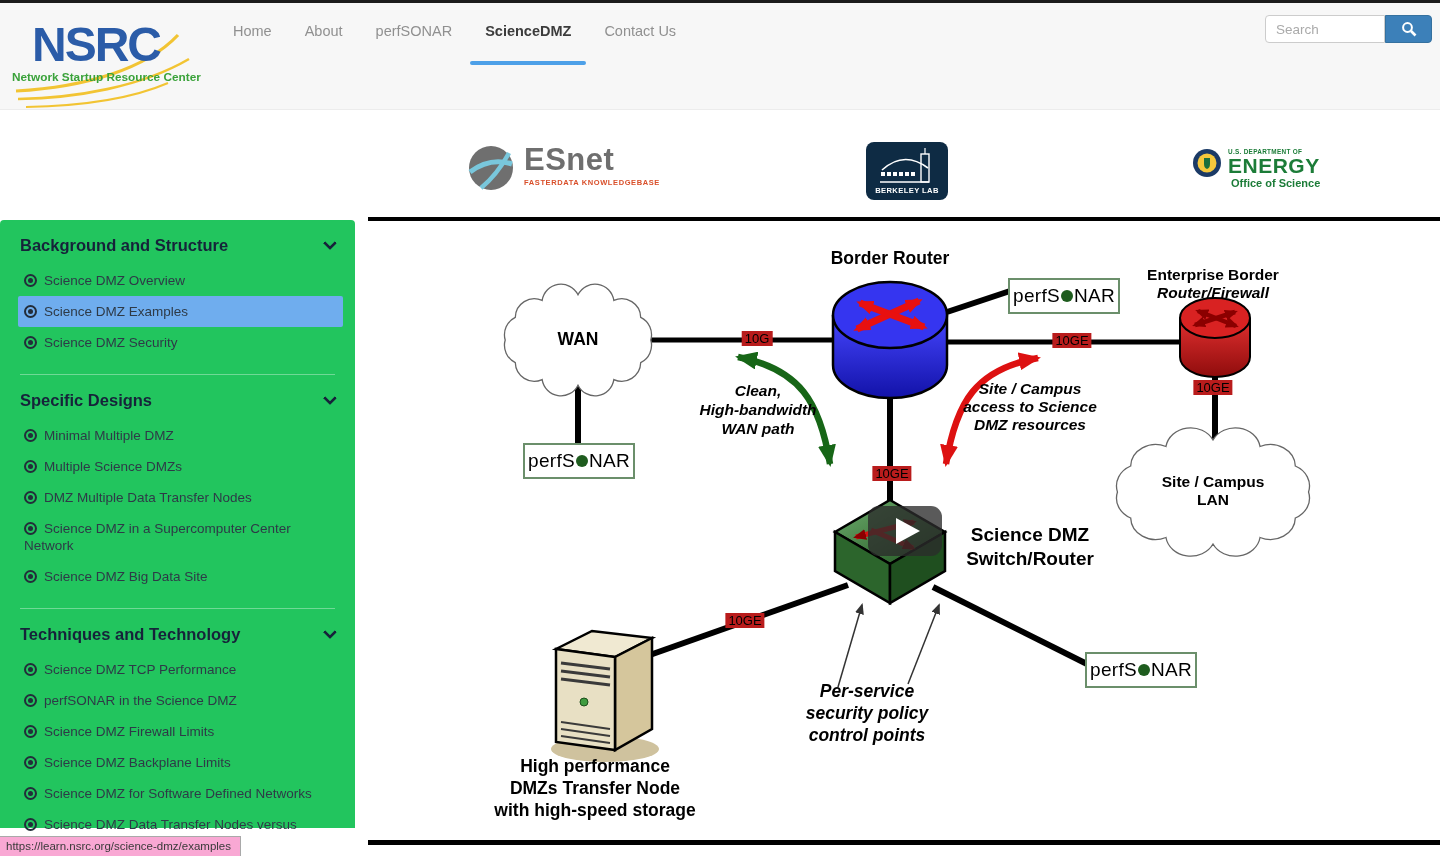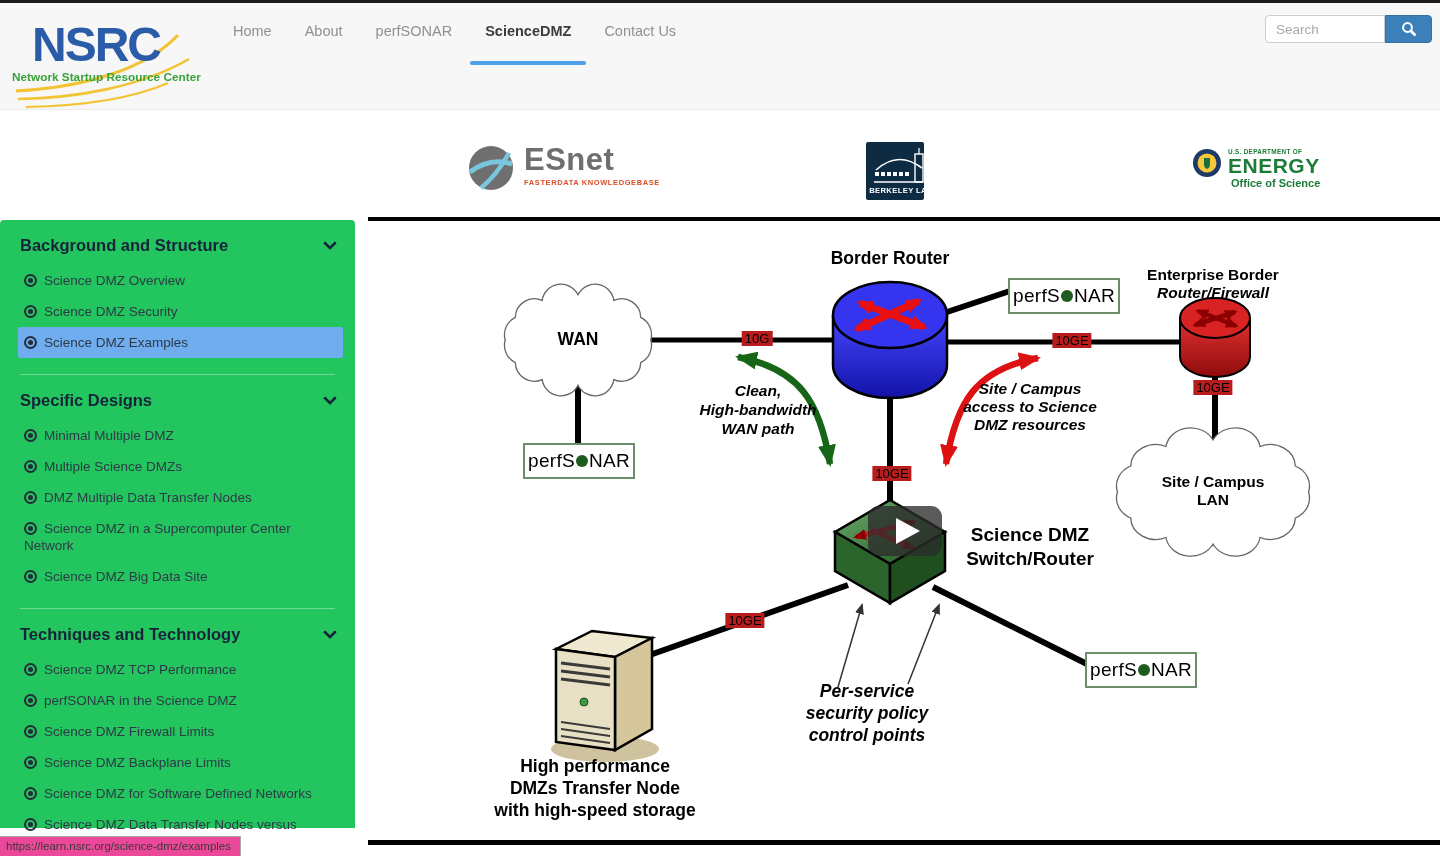--- a/index.html
+++ b/index.html
@@ -21,21 +21,21 @@
                   padding:0 10px; font-size:13.5px; color:#555; background:#fff; outline:none; }
   .search-input::placeholder { color:#aaa; }
   .search-btn { width:47px; height:28px; background:#3c80b9; border:1px solid #35719f;
                 border-radius:0 4px 4px 0; display:flex; align-items:center; justify-content:center; cursor:pointer; }
 
   
   .esnet { position:absolute; left:468px; top:145px; display:flex; align-items:flex-start; }
   .esnet-text { margin-left:10px; }
   .esnet-name { font-size:31px; font-weight:bold; color:#6f6f6f; line-height:30px; letter-spacing:.5px; }
   .esnet-tag { font-size:7.5px; font-weight:bold; color:#d94f2a; letter-spacing:.6px; margin-top:3px; }
-  .blab { position:absolute; left:866px; top:142px; width:58px; height:58px; background:#0e2b44; border-radius:2px;text-align:center; }
+  .blab { position:absolute; left:866px; top:142px; width:82px; height:58px; background:#0e2b44; border-radius:8px;text-align:center; }
   .doe { position:absolute; left:1192px; top:148px; display:flex; }
   .doe-text { margin-left:6px; }
   .doe-dept { font-size:6.4px; font-weight:bold; color:#1c7c38; letter-spacing:.3px; }
   .doe-name { font-size:21px; font-weight:bold; color:#1c7c38; letter-spacing:.5px; line-height:21px; }
   .doe-office { font-size:11px; font-weight:bold; color:#1c7c38; margin-left:3px; margin-top:1px; }
 
   
   .sidebar { position:absolute; left:0; top:220px; width:355px; height:608px; background:#22c55e;
              border-radius:4px 4px 0 0; padding:14px 20px 0 20px; z-index:3; }
   .side-section { padding-top:2px; }
@@ -61,21 +61,21 @@
   .fs17 { font-size:17.5px; } .fs15 { font-size:15.5px; } .fs19 { font-size:19px; }
   .it { font-style:italic; }
   .linklbl { position:absolute; transform:translateX(-50%); background:#b91c1c; font-size:13px; color:#000;
              padding:0 3px; white-space:nowrap; z-index:6; }
   .ps-box { position:absolute; width:112px; height:36px; background:#fff; border:2px solid #6b8f6b;
             display:flex; align-items:center; justify-content:center; font-size:19px; color:#000;
             letter-spacing:.3px; z-index:6; }
   .ps-dot { display:inline-block; width:12px; height:12px; border-radius:50%; background:#1e5c1e; margin:0 1px; }
 
   
-  .statusbar { position:absolute; left:0; bottom:0; background:#ec4899; border:1px solid #a9a9a9;
+  .statusbar { position:absolute; left:0; bottom:0; background:#f9a8d4; border:1px solid #a9a9a9;
                border-left:none; border-bottom:none; font-size:11.5px; color:#3a3a3a;
                padding:3px 9px 4px 6px; z-index:9; }
 </style>
 </head>
 <body>
 
 <div class="topstrip"></div>
 
 <div class="header">
   <svg class="logo-svg" width="215" height="100">
@@ -151,22 +151,22 @@
 </div>
 
 <div class="sidebar">
 
   <div class="side-section">
     <div class="side-title-row">
       <span class="side-title">Background and Structure</span>
       <span class="chev"></span>
     </div>
     <div class="side-item"><span class="dot-ico"></span><span>Science DMZ Overview</span></div>
+    <div class="side-item active"><span class="dot-ico"></span><span>Science DMZ Examples</span></div>
     <div class="side-item"><span class="dot-ico"></span><span>Science DMZ Security</span></div>
-    <div class="side-item active"><span class="dot-ico"></span><span>Science DMZ Examples</span></div>
   </div>
 
   <div class="side-section">
     <div class="side-title-row">
       <span class="side-title">Specific Designs</span>
       <span class="chev"></span>
     </div>
     <div class="side-item"><span class="dot-ico"></span><span>Minimal Multiple DMZ</span></div>
     <div class="side-item"><span class="dot-ico"></span><span>Multiple Science DMZs</span></div>
     <div class="side-item"><span class="dot-ico"></span><span>DMZ Multiple Data Transfer Nodes</span></div>

